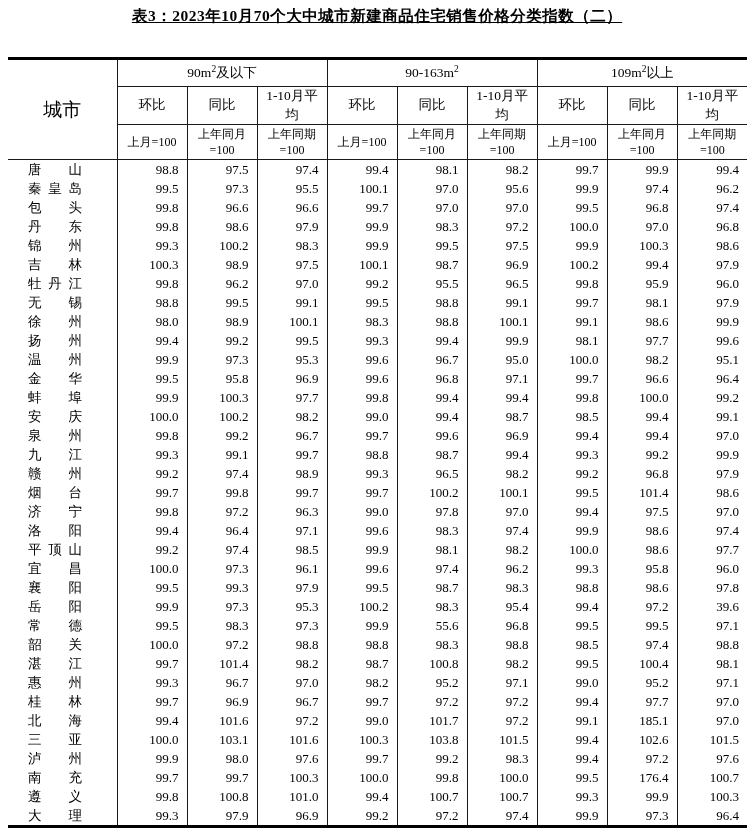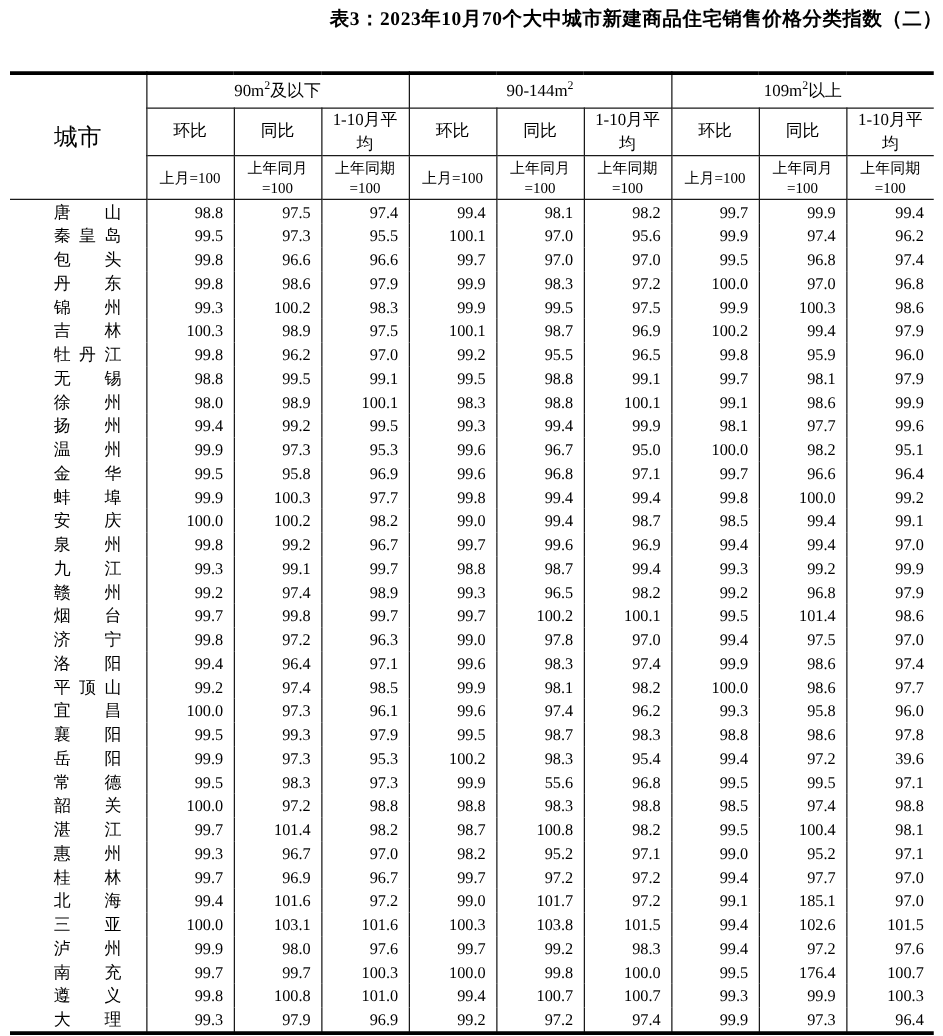--- a/index.html
+++ b/index.html
@@ -8,24 +8,25 @@
     background: #ffffff;
     width: 754px;
     height: 829px;
     overflow: hidden;
     font-family: "Liberation Serif", "DejaVu Serif", serif;
     color: #000;
   }
   .title {
     margin: 6px 0 0 0;
     line-height: 19px;
-    text-align: right;
+    text-align: center;
     font-weight: bold;
     font-size: 15.5px;
     letter-spacing: 0.5px;
+    text-decoration: underline;
   }
   table.idx {
     margin: 32px 0 0 8px;
     width: 739px;
     table-layout: fixed;
     border-collapse: collapse;
     border-top: 3px solid #000;
     border-bottom: 3px solid #000;
   }
   th, td {
@@ -59,21 +60,21 @@
     vertical-align: middle;
   }
   tbody td.num {
     text-align: right;
     padding-right: 8px;
   }
   tbody td.city-cell { text-align: left; }
   .city-name {
     display: inline-block;
     width: 54px;
-    margin-left: 35px;
+    margin-left: 20px;
     font-size: 13.5px;
     text-align: justify;
     text-align-last: justify;
     white-space: normal;
   }
 </style>
 </head>
 <body>
 
 <div class="title">表3：2023年10月70个大中城市新建商品住宅销售价格分类指数（二）</div>
@@ -88,21 +89,21 @@
       <col style="width:70px">
       <col style="width:70px">
     <col style="width:70px">
       <col style="width:70px">
       <col style="width:70px">
   </colgroup>
   <thead>
     <tr class="group-row">
       <th class="city-th" rowspan="3">城市</th>
       <th colspan="3"><span>90m</span><sup class="unit-sup">2</sup><span>及以下</span></th>
-      <th colspan="3"><span>90-144m</span><sup class="unit-sup">2</sup><span></span></th>
+      <th colspan="3"><span>90-163m</span><sup class="unit-sup">2</sup><span></span></th>
       <th colspan="3"><span>109m</span><sup class="unit-sup">2</sup><span>以上</span></th>
     </tr>
     <tr class="metric-row">
       <th>环比</th>
       <th>同比</th>
       <th>1-10月平均</th>
       <th>环比</th>
       <th>同比</th>
       <th>1-10月平均</th>
       <th>环比</th>

